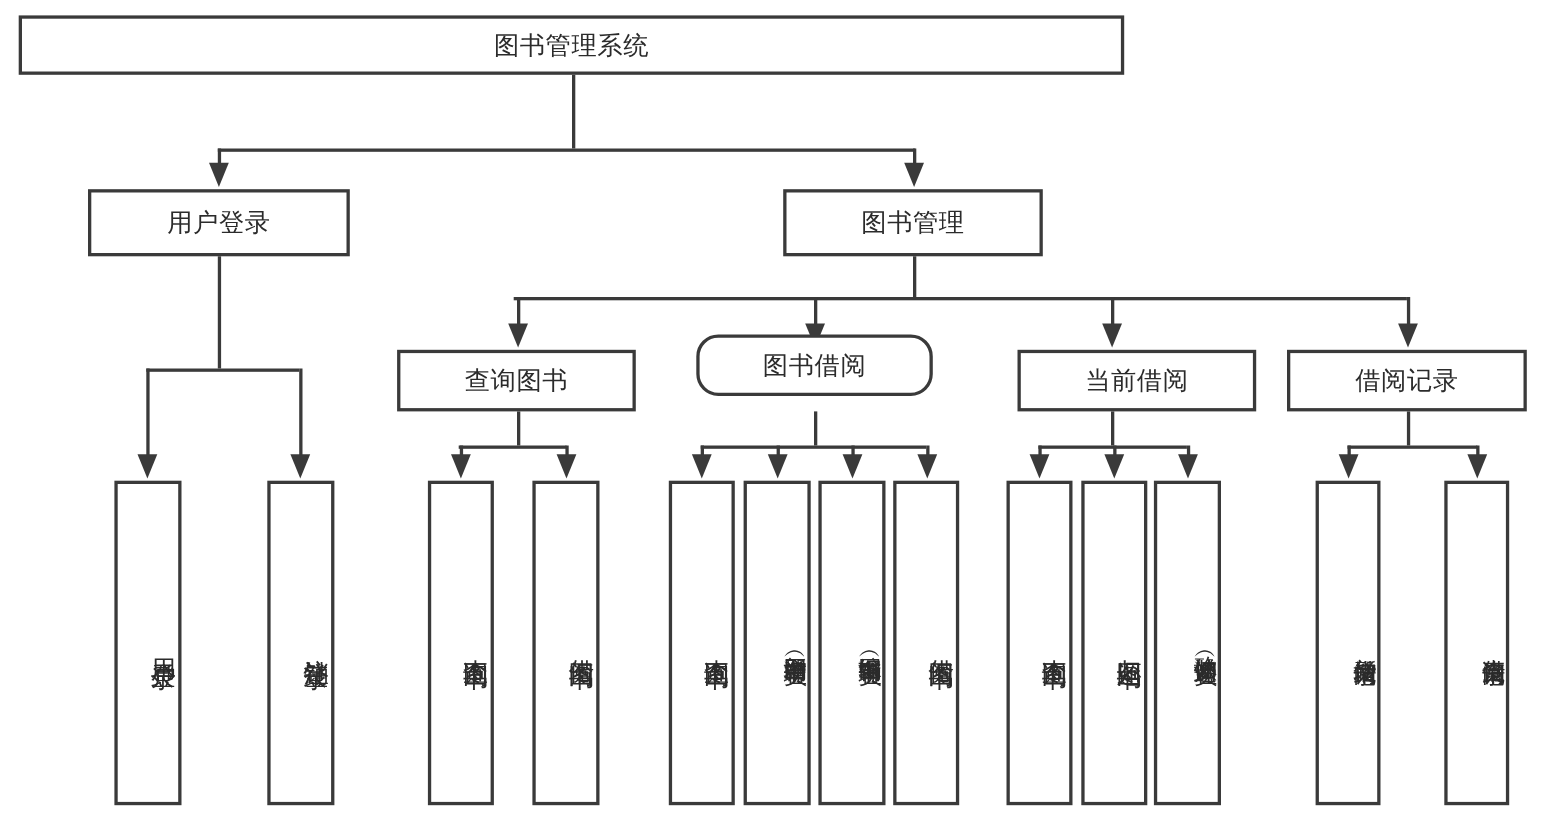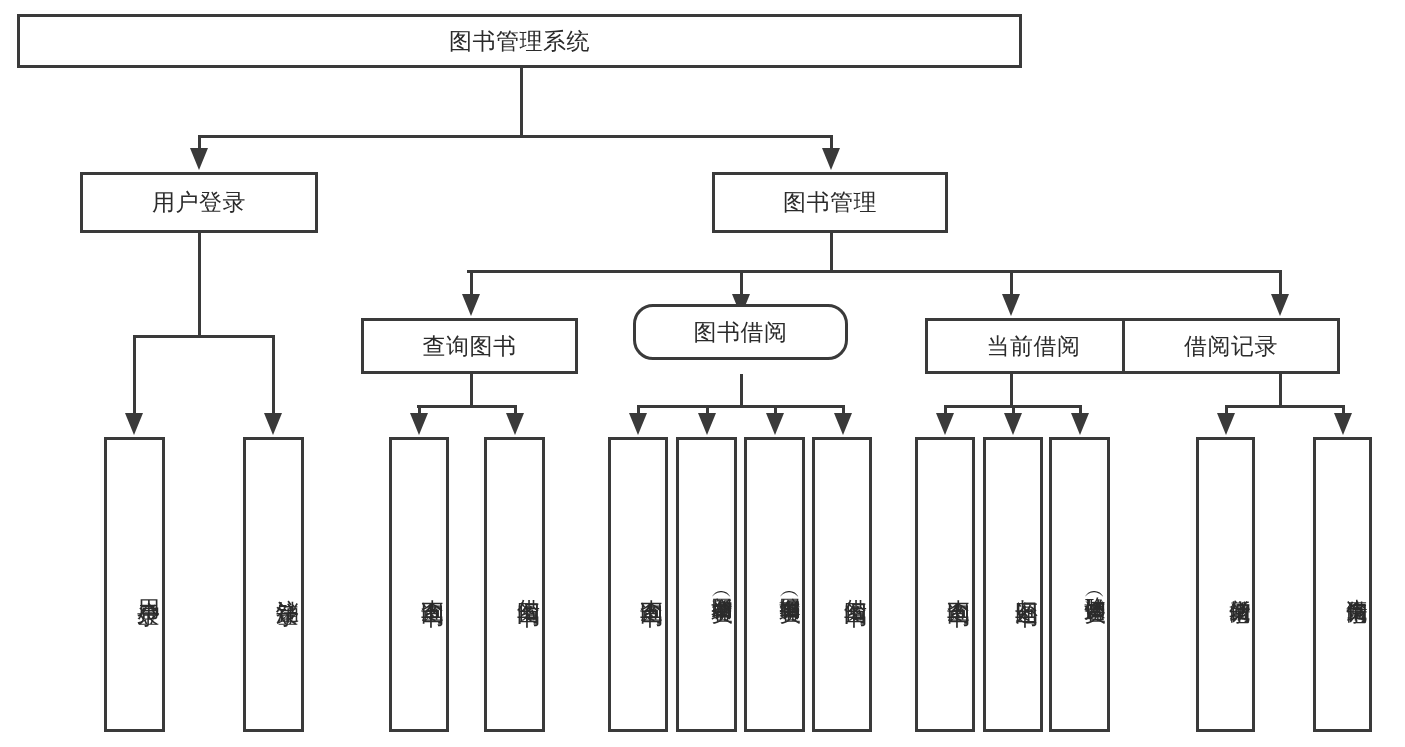--- a/index.html
+++ b/index.html
@@ -107,21 +107,21 @@
     <div class="arrow" style="left: 1271px; top: 294px;"></div>
     <div class="node horiz" style="left: 361px; top: 318px; width: 217px; height: 56px;">
       <span>查询图书</span>
     </div>
     <div class="node horiz" style="left: 633px; top: 304px; width: 215px; height: 56px; border-radius: 20px;">
       <span>图书借阅</span>
     </div>
     <div class="node horiz" style="left: 901px; top: 318px; width: 217px; height: 56px; margin-left: 24px;">
       <span>当前借阅</span>
     </div>
-    <div class="node horiz" style="left: 1122px; top: 318px; width: 218px; height: 56px;">
+    <div class="node horiz" style="left: 1170px; top: 318px; width: 218px; height: 56px;">
       <span>借阅记录</span>
     </div>
     <div class="line-v" style="left: 470px; top: 374px; height: 31px;"></div>
     <div class="line-h" style="left: 417px; top: 405px; width: 98px;"></div>
     <div class="line-v" style="left: 740px; top: 374px; height: 31px;"></div>
     <div class="line-h" style="left: 637px; top: 405px; width: 205px;"></div>
     <div class="line-v" style="left: 1010px; top: 374px; height: 31px;"></div>
     <div class="line-h" style="left: 944px; top: 405px; width: 135px;"></div>
     <div class="line-v" style="left: 1279px; top: 374px; height: 31px;"></div>
     <div class="line-h" style="left: 1225px; top: 405px; width: 118px;"></div>

